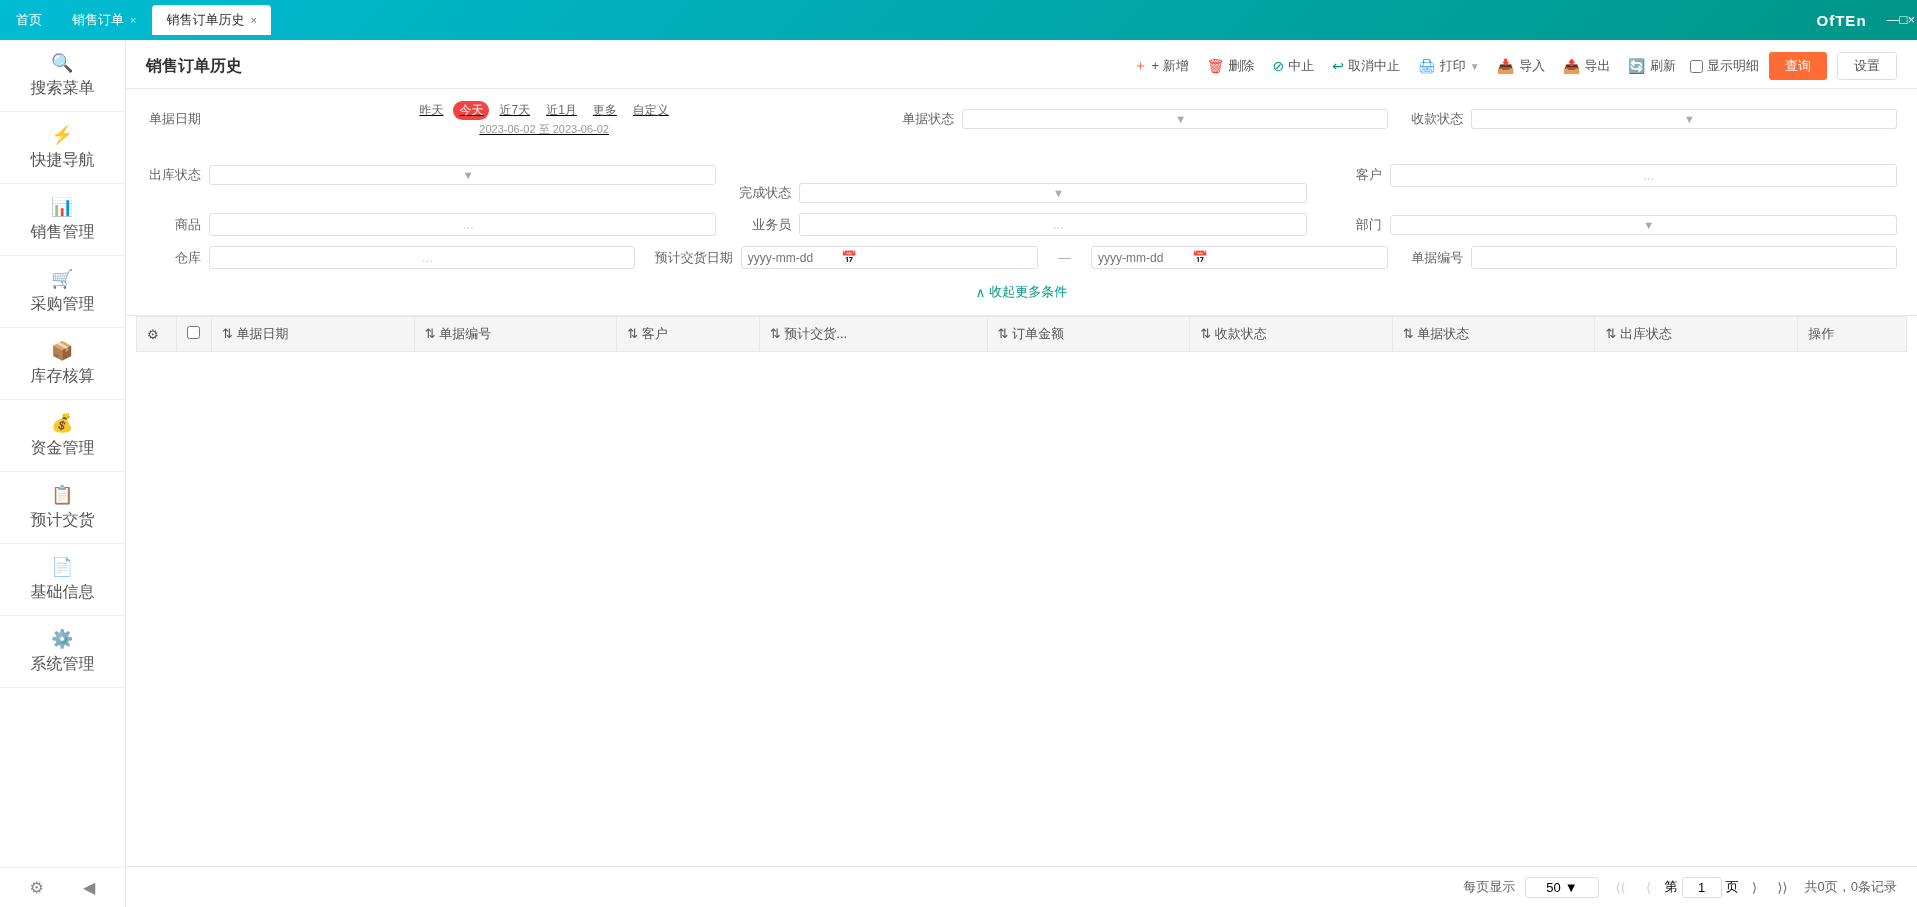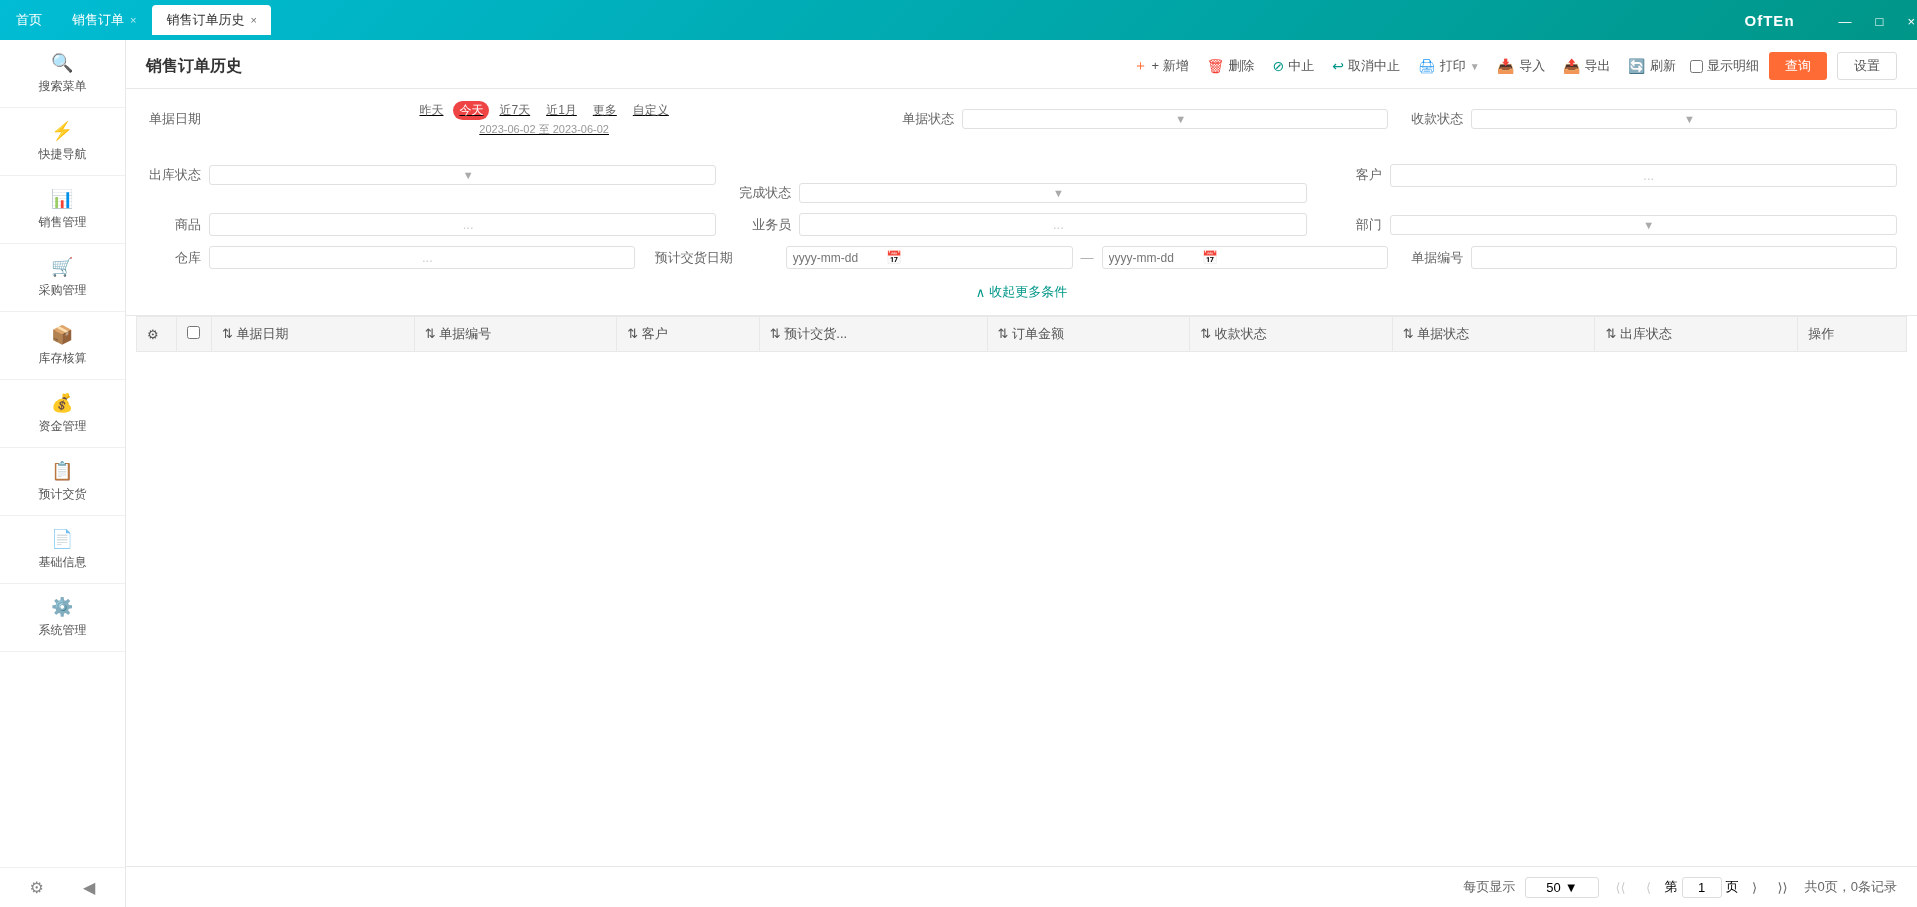--- a/index.html
+++ b/index.html
@@ -35,22 +35,22 @@
     .top-tab.active {
       background: white;
       color: #333;
     }
     .top-tab .close-icon {
       font-size: 11px;
       opacity: 0.7;
     }
     .top-bar-right {
       display: flex;
-      align-items: flex-end;
-      gap: 24px;
+      align-items: flex-start;
+      gap: 0;
       color: white;
       font-size: 13px;
     }
     .brand-text {
       font-size: 15px;
       font-weight: bold;
       letter-spacing: 1px;
       color: white;
       margin-right: 20px;
     }
@@ -75,21 +75,21 @@
       display: flex;
       flex-direction: column;
       align-items: center;
       padding: 12px 0;
       cursor: pointer;
       color: #555;
       border-bottom: 1px solid #f0f0f0;
       gap: 4px;
     }
     .sidebar-item .icon { font-size: 18px; color: #666; }
-    .sidebar-item .label { font-size: 12px; color: #555; }
+    .sidebar-item .label { font-size: 16px; color: #555; }
     .sidebar-bottom {
       margin-top: auto;
       display: flex;
       justify-content: space-around;
       padding: 10px;
       border-top: 1px solid #f0f0f0;
     }
     .sidebar-bottom-btn { font-size: 16px; color: #888; cursor: pointer; }
 
     
@@ -234,23 +234,22 @@
       padding: 3px 8px;
       background: white;
       flex: 1;
       cursor: pointer;
     }
     .input-with-dots span { flex: 1; color: #ccc; }
     .dots-btn { color: #aaa; font-size: 13px; }
     .date-input-wrap {
       display: flex;
       align-items: center;
-      gap: 8px;
-      flex: 1;
-      margin-left: 45px;
+      gap: 20px;
+      flex: 1;
     }
     .date-input {
       display: flex;
       align-items: center;
       border: 1px solid #e0e0e0;
       border-radius: 3px;
       padding: 3px 6px;
       background: white;
       gap: 4px;
       flex: 1;

